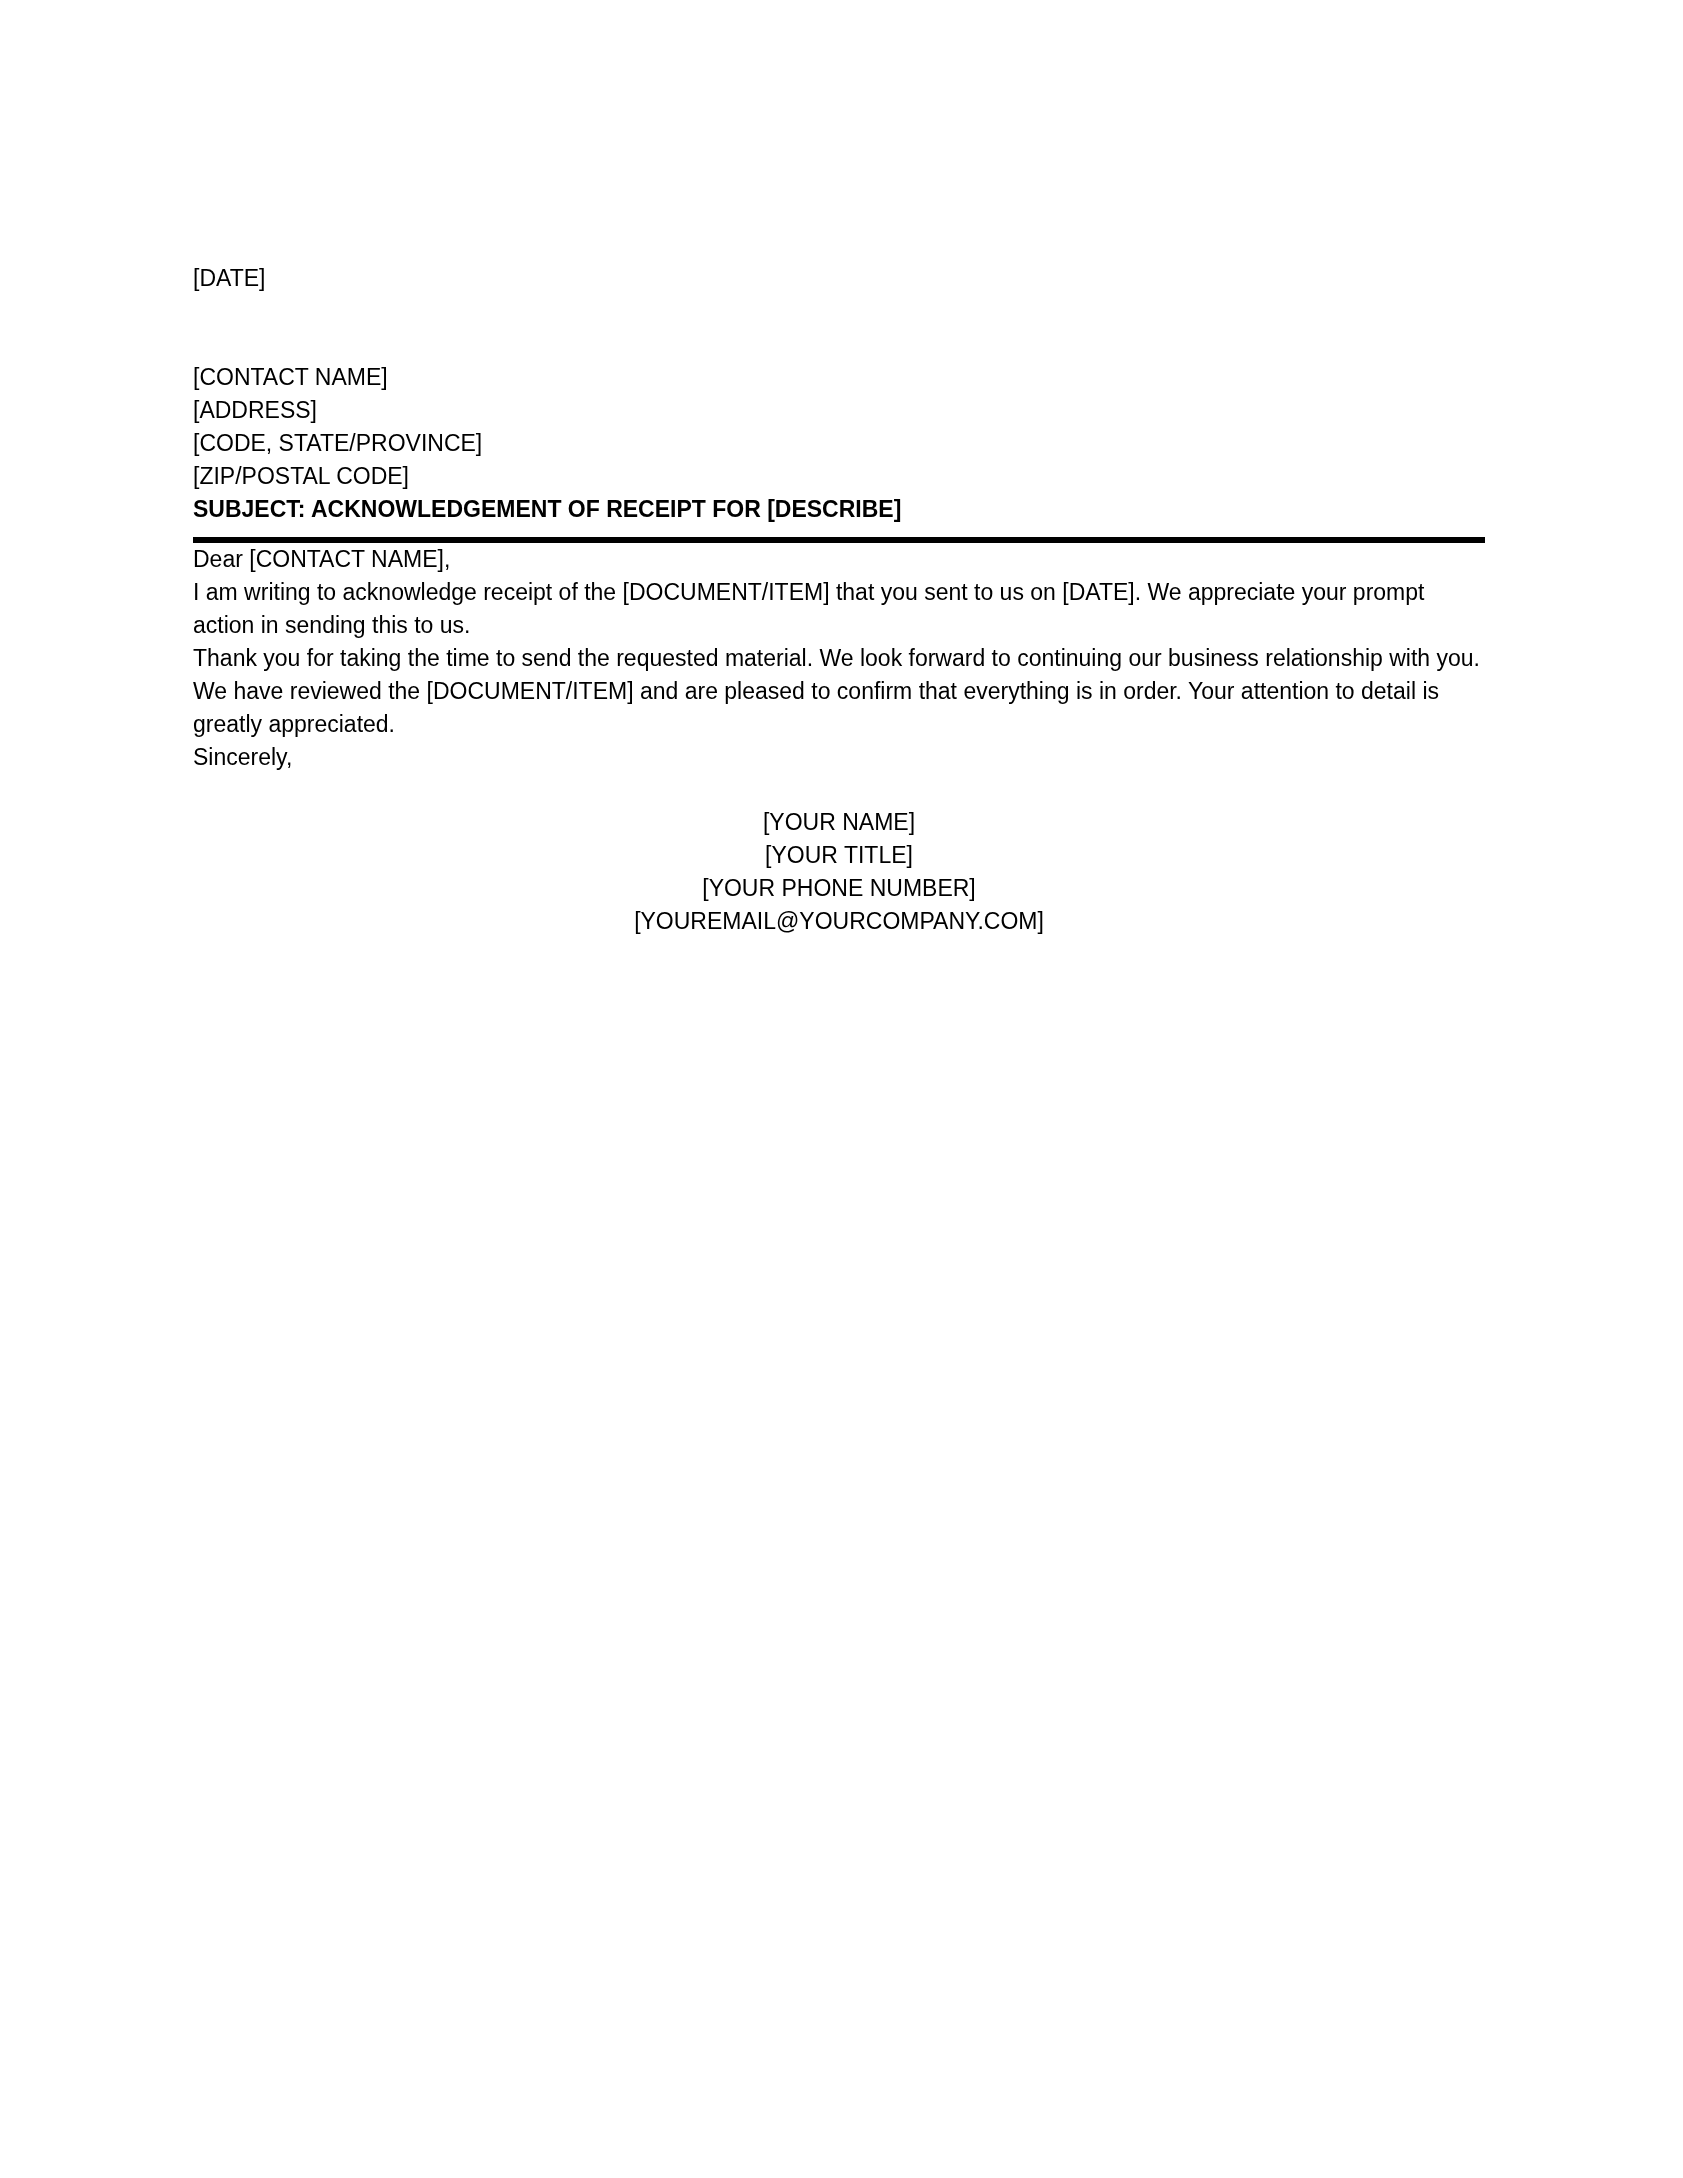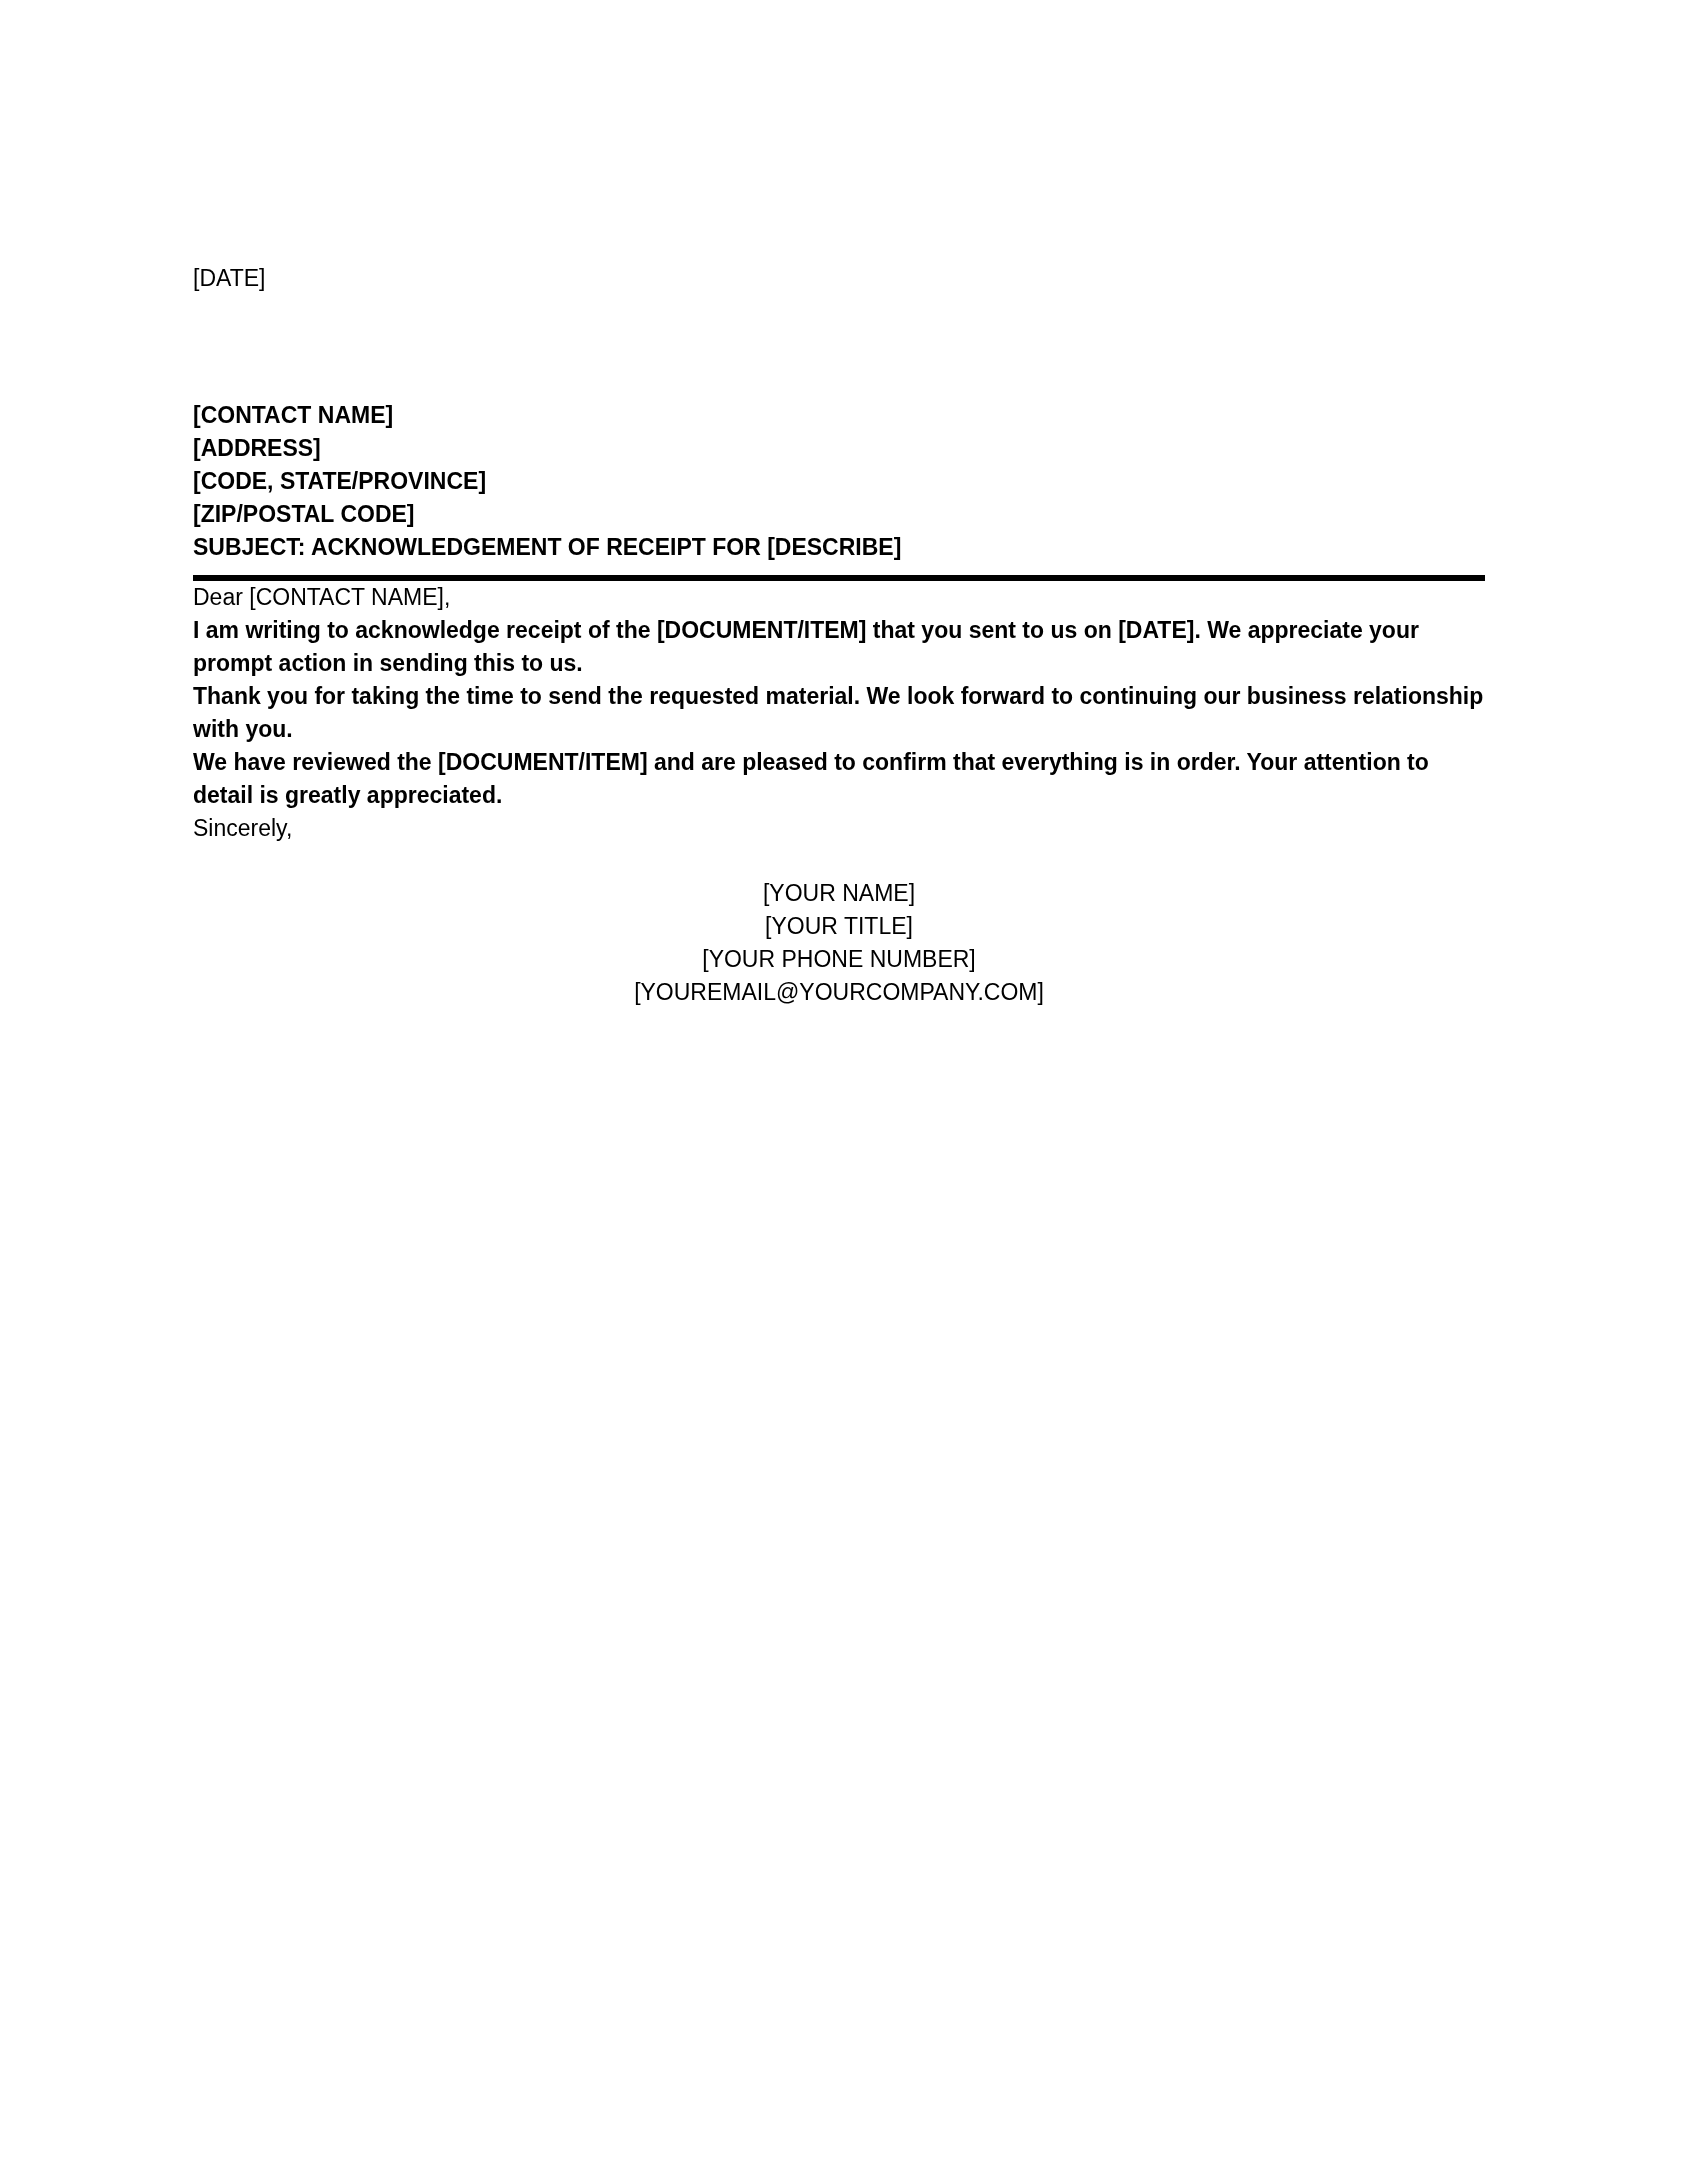--- a/index.html
+++ b/index.html
@@ -22,39 +22,37 @@
     position: absolute;
     left: 193px;
     top: 262px;
     width: 1292px;
   }
   .content p {
     margin: 0;
     padding: 0;
   }
   .recipient-block {
-    margin-top: 104px;
-    font-weight: bold;
+    margin-top: 66px;
   }
   .subject {
     margin-top: 87px;
     font-weight: bold;
   }
   .rule {
     margin-top: 11px;
     height: 6px;
     background: #000000;
     width: 100%;
   }
   .salutation {
     margin-top: 80px;
   }
   .para {
     margin-top: 31px;
-    font-weight: bold;
   }
   .closing {
     margin-top: 32px;
   }
   .sig-block {
     margin-top: 32px;
     text-align: center;
   }
   .footer {
     position: absolute;

